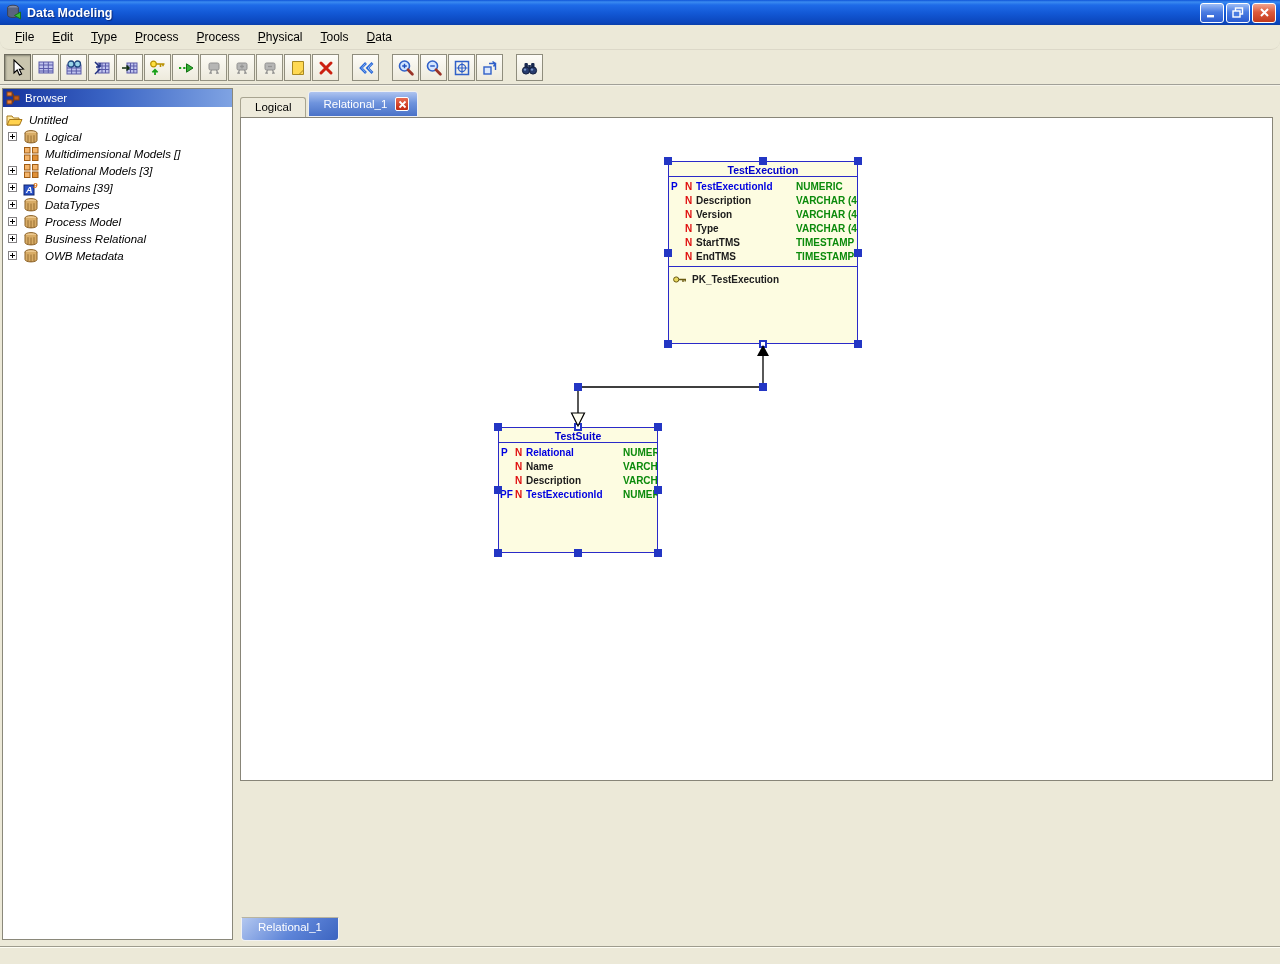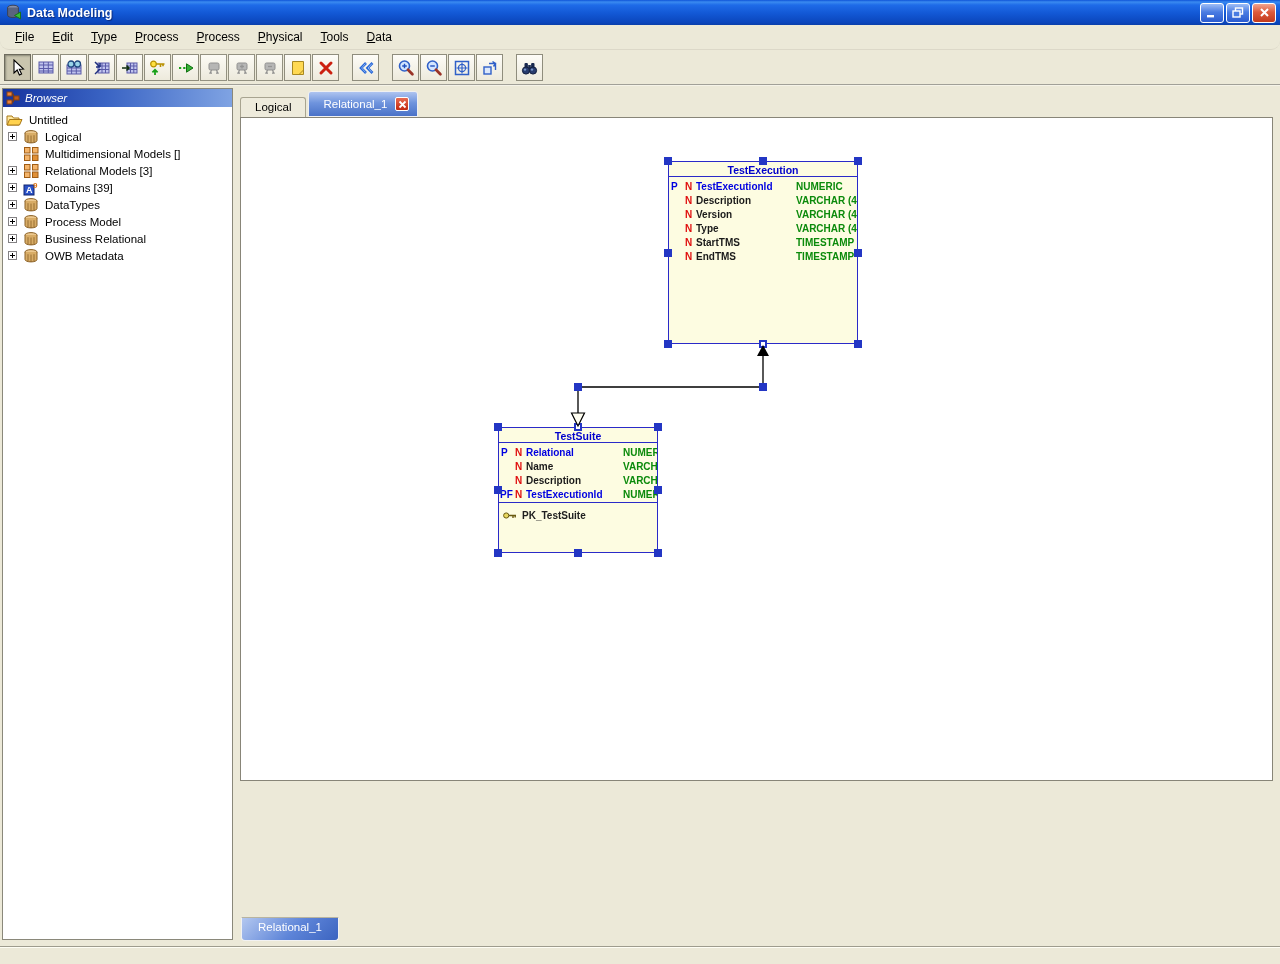--- a/index.html
+++ b/index.html
@@ -33,23 +33,23 @@
   .tbtn.disabled { opacity:.95; }
   .tsep { width:12px; height:27px; }
 
   
   .main { position:absolute; left:0; top:86px; width:1280px; height:860px; background:#ece9d8; }
 
   
   .browser { position:absolute; left:2px; top:2px; width:231px; height:852px; background:#fff;
     border:1px solid #8a887a; }
   .browser-header { height:18px; background:linear-gradient(90deg,#16339e 0%,#3a64c4 45%,#7fa3e3 100%);
-    color:#fff; font-size:11.5px; display:flex; align-items:center; padding-left:3px;font-style:italic; }
+    color:#fff; font-size:11.5px; display:flex; align-items:center; padding-left:3px; }
   .browser-header .hicon { width:14px; height:14px; margin-right:5px; }
-  .tree { padding-top:4px; }
+  .tree { padding-top:4px;font-style:italic; }
   .tree-row { height:17px; display:flex; align-items:center; font-size:11.5px; color:#000; white-space:nowrap; }
   .tree-row .expander { width:9px; height:9px; border:1px solid #848284; background:#fff; position:relative;
     margin-left:5px; margin-right:6px; flex:0 0 auto; }
   .tree-row .expander::before { content:""; position:absolute; left:1px; top:3px; width:5px; height:1px; background:#000; }
   .tree-row .expander::after  { content:""; position:absolute; left:3px; top:1px; width:1px; height:5px; background:#000; }
   .tree-row .expander.none { visibility:hidden; }
   .tree-row .ticon { width:17px; height:16px; margin-right:5px; flex:0 0 auto; }
   .tree-row.root { padding-left:3px; }
   .tree-row.root .ticon { margin-right:6px; }
 
@@ -424,20 +424,29 @@
               <span class="cname">StartTMS</span>
               <span class="ctype" style="left:127px">TIMESTAMP</span>
             </div>
             <div class="col-row">
               <span class="ck"></span>
               <span class="cn">N</span>
               <span class="cname">EndTMS</span>
               <span class="ctype" style="left:127px">TIMESTAMP</span>
             </div>
           </div>
+          <div class="keys-section" style="top:104px;">
+            <div class="key-row">
+              <svg width="14" height="9" viewBox="0 0 14 9">
+                <circle cx="3.2" cy="4.5" r="2.6" fill="#e8d860" stroke="#6a5a10"></circle>
+                <path d="M5.8 4.5 H13 M10 4.5 V7 M12.2 4.5 V6.4" stroke="#6a5a10" stroke-width="1.4" fill="none"></path>
+              </svg>
+              <span>PK_TestExecution</span>
+            </div>
+          </div>
         </div>
         <span class="handle" style="left:-4px; top:-4px;"></span>
         <span class="handle" style="left:calc(50% - 4px); top:-4px;"></span>
         <span class="handle" style="right:-4px; top:-4px;"></span>
         <span class="handle" style="left:-4px; top:calc(50% - 4px);"></span>
         <span class="handle" style="right:-4px; top:calc(50% - 4px);"></span>
         <span class="handle" style="left:-4px; bottom:-4px;"></span>
         <span class="handle hollow" style="left:calc(50% - 4px); bottom:-4px;"></span>
         <span class="handle" style="right:-4px; bottom:-4px;"></span>
       </div>
@@ -462,29 +471,20 @@
               <span class="ck"></span>
               <span class="cn">N</span>
               <span class="cname">Description</span>
               <span class="ctype" style="left:124px">VARCH</span>
             </div>
             <div class="col-row">
               <span class="ck" style="left:1px">PF</span>
               <span class="cn">N</span>
               <span class="cname pk">TestExecutionId</span>
               <span class="ctype" style="left:124px">NUMER</span>
-            </div>
-          </div>
-          <div class="keys-section" style="top:74px;">
-            <div class="key-row">
-              <svg width="14" height="9" viewBox="0 0 14 9">
-                <circle cx="3.2" cy="4.5" r="2.6" fill="#e8d860" stroke="#6a5a10"></circle>
-                <path d="M5.8 4.5 H13 M10 4.5 V7 M12.2 4.5 V6.4" stroke="#6a5a10" stroke-width="1.4" fill="none"></path>
-              </svg>
-              <span>PK_TestSuite</span>
             </div>
           </div>
         </div>
         <span class="handle" style="left:-4px; top:-4px;"></span>
         <span class="handle hollow" style="left:calc(50% - 4px); top:-4px;"></span>
         <span class="handle" style="right:-4px; top:-4px;"></span>
         <span class="handle" style="left:-4px; top:calc(50% - 4px);"></span>
         <span class="handle" style="right:-4px; top:calc(50% - 4px);"></span>
         <span class="handle" style="left:-4px; bottom:-4px;"></span>
         <span class="handle" style="left:calc(50% - 4px); bottom:-4px;"></span>

